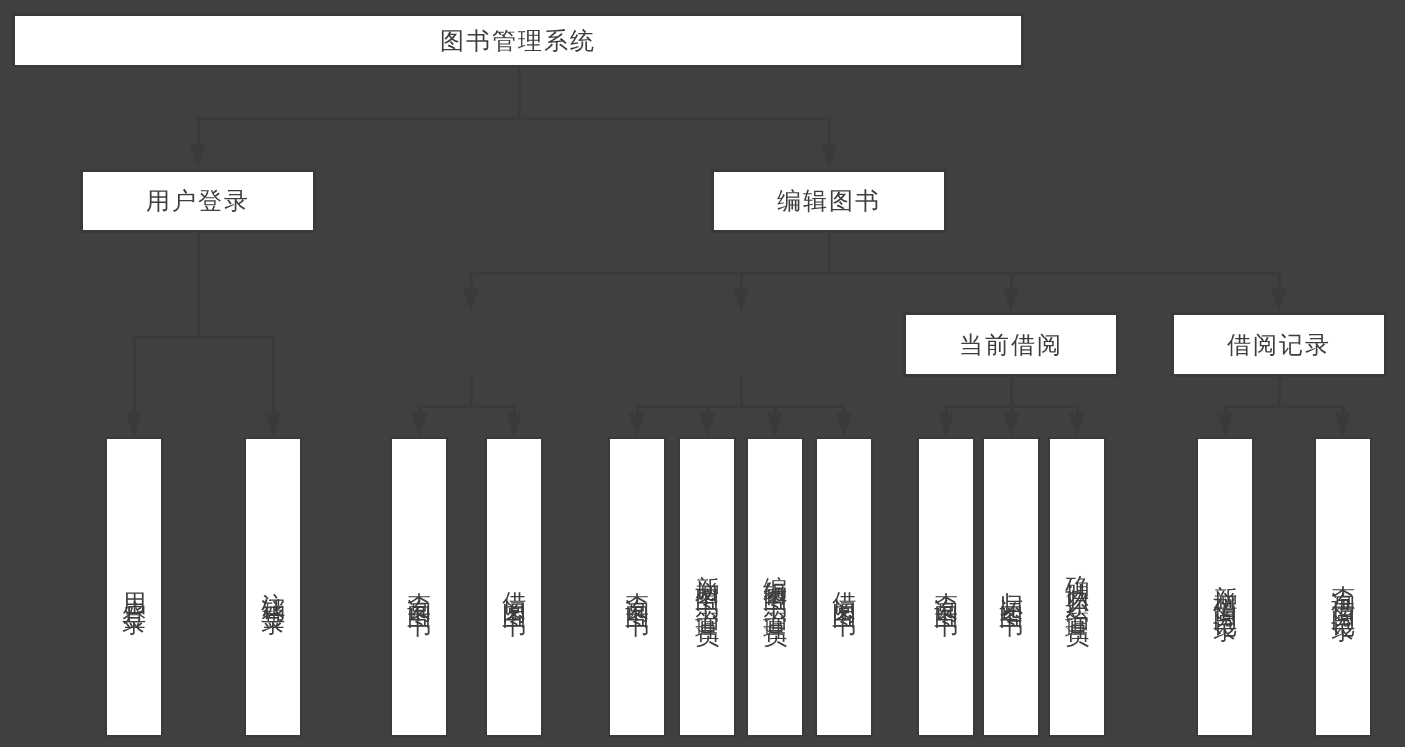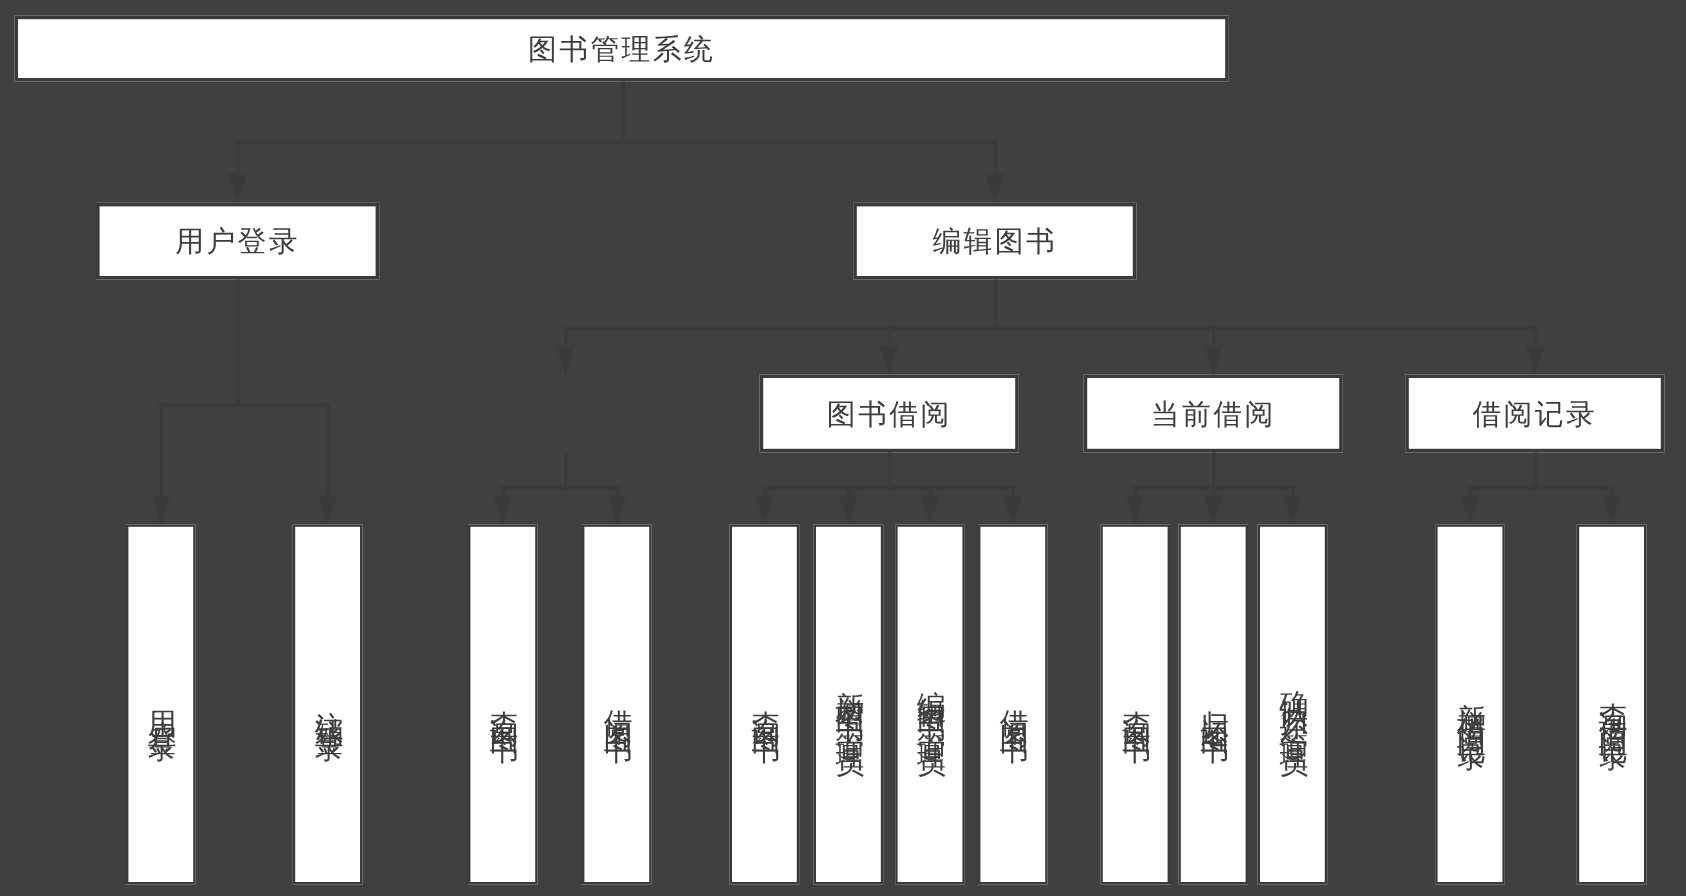--- a/index.html
+++ b/index.html
@@ -89,23 +89,20 @@
   <div class="hline" style="left:469px; top:272px; width:812px;"></div>
   <div class="vline" style="left:469.5px; top:272px; height:18px;"></div>
   <div class="arrow" style="left:463px; top:288px;"></div>
   <div class="vline" style="left:739.5px; top:272px; height:18px;"></div>
   <div class="arrow" style="left:733px; top:288px;"></div>
   <div class="vline" style="left:1009.5px; top:272px; height:18px;"></div>
   <div class="arrow" style="left:1003px; top:288px;"></div>
   <div class="vline" style="left:1277.5px; top:272px; height:18px;"></div>
   <div class="arrow" style="left:1271px; top:288px;"></div>
 
-  <div class="box" style="left:633px; top:312px; width:216px; height:65px;">
-    <span>图书借阅</span>
-  </div>
   <div class="box" style="left:903px; top:312px; width:216px; height:65px;">
     <span>当前借阅</span>
   </div>
   <div class="box" style="left:1171px; top:312px; width:216px; height:65px;">
     <span>借阅记录</span>
   </div>
 
   <div class="vline" style="left:469.5px; top:377px; height:31px;"></div>
   <div class="hline" style="left:417px; top:405px; width:99px;"></div>
   <div class="vline" style="left:417.5px; top:405px; height:10px;"></div>

